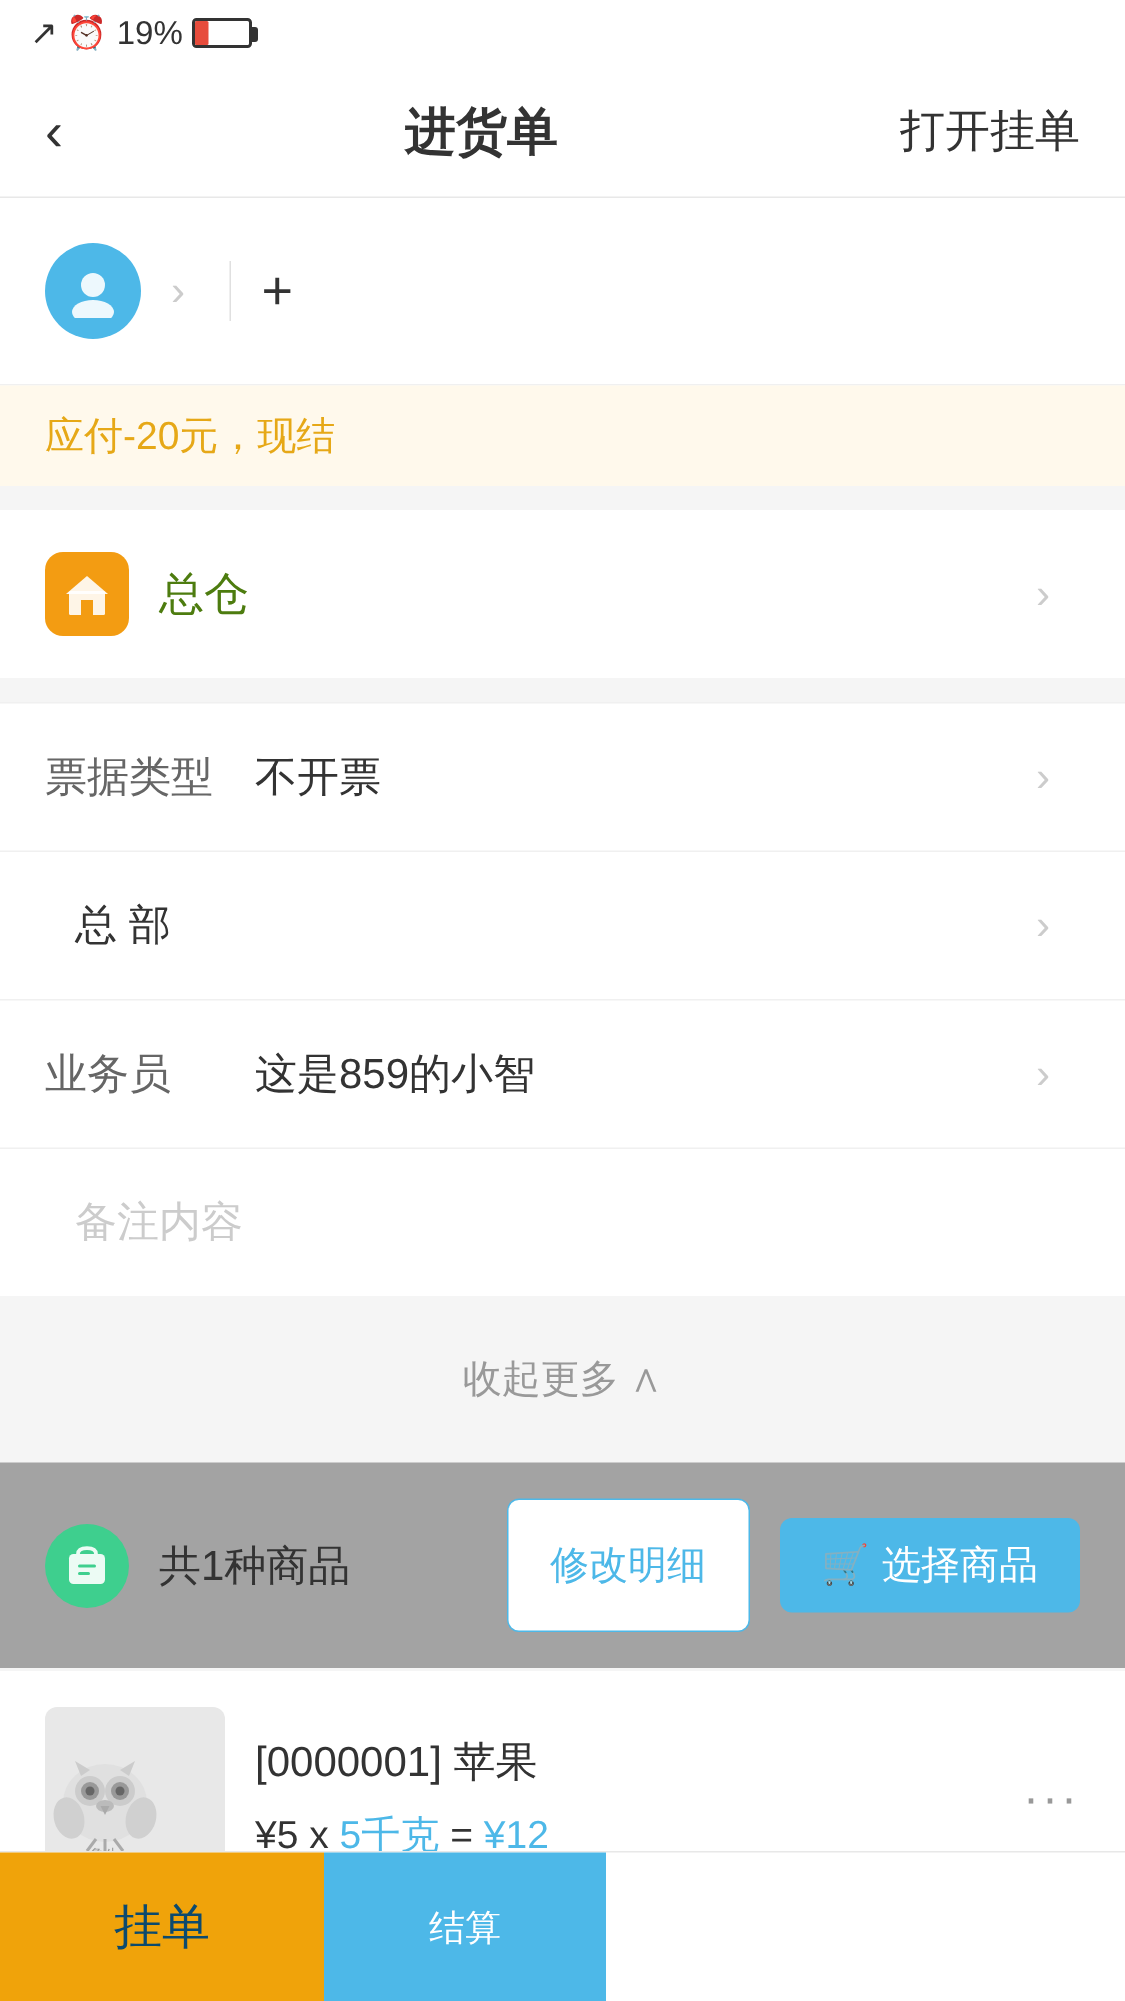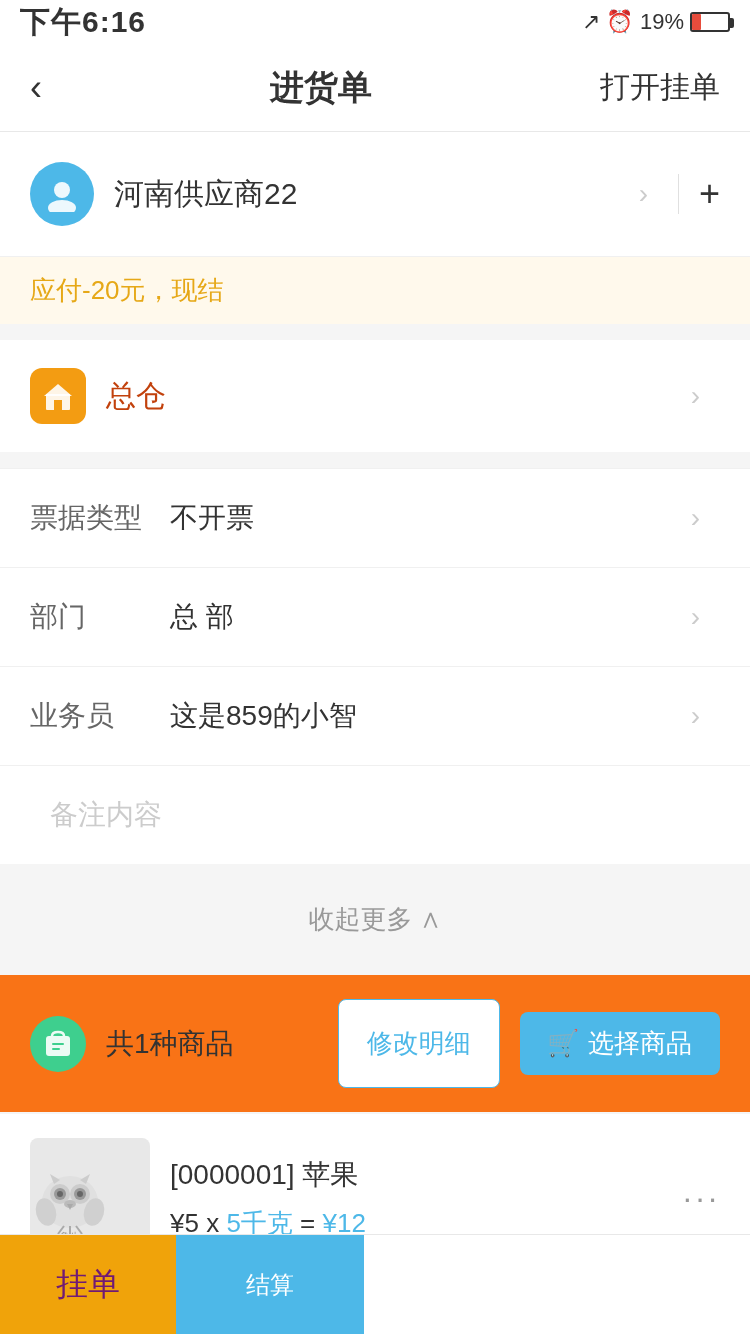--- a/index.html
+++ b/index.html
@@ -79,21 +79,21 @@
     .warehouse-row {
       display: flex;
       align-items: center;
       padding: 28px 30px;
     }
     .warehouse-icon {
       width: 56px; height: 56px; border-radius: 12px; background: #f39c12;
       display: flex; align-items: center; justify-content: center;
       color: #fff; font-size: 28px; margin-right: 20px; flex-shrink: 0;
     }
-    .warehouse-name { flex: 1; font-size: 30px; color: #c2410c; }
+    .warehouse-name { flex: 1; font-size: 30px; color: #4d7c0f; }
 
     
     .form-row {
       display: flex;
       align-items: center;
       padding: 30px;
       border-top: 1px solid #f0f0f0;
       background: #fff;
     }
     .form-label { color: #666; font-size: 28px; width: 120px; flex-shrink: 0; }
@@ -104,21 +104,21 @@
     .collapse-bar {
       background: #f5f5f5;
       text-align: center;
       padding: 22px;
       font-size: 26px;
       color: #999;
     }
 
     
     .products-header {
-      background: #f97316;
+      background: #a3a3a3;
       display: flex;
       align-items: center;
       padding: 24px 30px;
       gap: 20px;
       margin-top: 0;
     }
     .products-icon {
       width: 56px; height: 56px; border-radius: 50%; background: #3ecf8e;
       display: flex; align-items: center; justify-content: center;
       font-size: 24px; color: #fff; flex-shrink: 0;
@@ -171,38 +171,37 @@
     }
     .bottom-total {
       flex: 1;
       display: flex;
       flex-direction: column;
       justify-content: center;
       padding: 0 30px;
       background: #fff;
     }
     .btn-hang {
-      width: 176px; background: #f0a30a; color: #701a75;
+      width: 216px; background: #f0a30a; color: #0c4a6e;
       font-size: 32px; border: none; cursor: pointer; display: flex;
       align-items: center; justify-content: center;
     }
     .btn-checkout {
       width: 188px; background: #4db8e8; color: #fff;
       font-size: 24px; border: none; cursor: pointer; display: flex;
       align-items: center; justify-content: center;
     }
 
     
     .bottom-spacer { height: 110px; }
   </style>
 </head>
 <body>
 
 <div class="status-bar">
-  <div class="status-center">下午6:16</div>
   <div class="status-right">
     <span>↗</span>
     <span>⏰</span>
     <span>19%</span>
     <div class="battery-icon">
       <div class="battery-fill"></div>
     </div>
   </div>
 </div>
 
@@ -213,21 +212,20 @@
 </div>
 
 <div class="section">
   <div class="supplier-row">
     <div class="supplier-avatar">
       <svg width="36" height="36" viewBox="0 0 36 36" fill="none">
         <circle cx="18" cy="14" r="8" fill="white" opacity="0.9"></circle>
         <ellipse cx="18" cy="32" rx="14" ry="8" fill="white" opacity="0.9"></ellipse>
       </svg>
     </div>
-    <span class="supplier-name">河南供应商22</span>
     <span class="arrow-icon">›</span>
     <div class="vertical-divider"></div>
     <span class="plus-icon">+</span>
   </div>
   <div class="payment-notice">应付-20元，现结</div>
 </div>
 
 <div class="section">
   <div class="warehouse-row">
     <div class="warehouse-icon">
@@ -242,21 +240,20 @@
   </div>
 </div>
 
 <div class="section">
   <div class="form-row">
     <span class="form-label">票据类型</span>
     <span class="form-value">不开票</span>
     <span class="arrow-icon">›</span>
   </div>
   <div class="form-row">
-    <span class="form-label">部门</span>
     <span class="form-value">总 部</span>
     <span class="arrow-icon">›</span>
   </div>
   <div class="form-row">
     <span class="form-label">业务员</span>
     <span class="form-value">这是859的小智</span>
     <span class="arrow-icon">›</span>
   </div>
   <div class="form-row">
     <span class="form-placeholder">备注内容</span>

